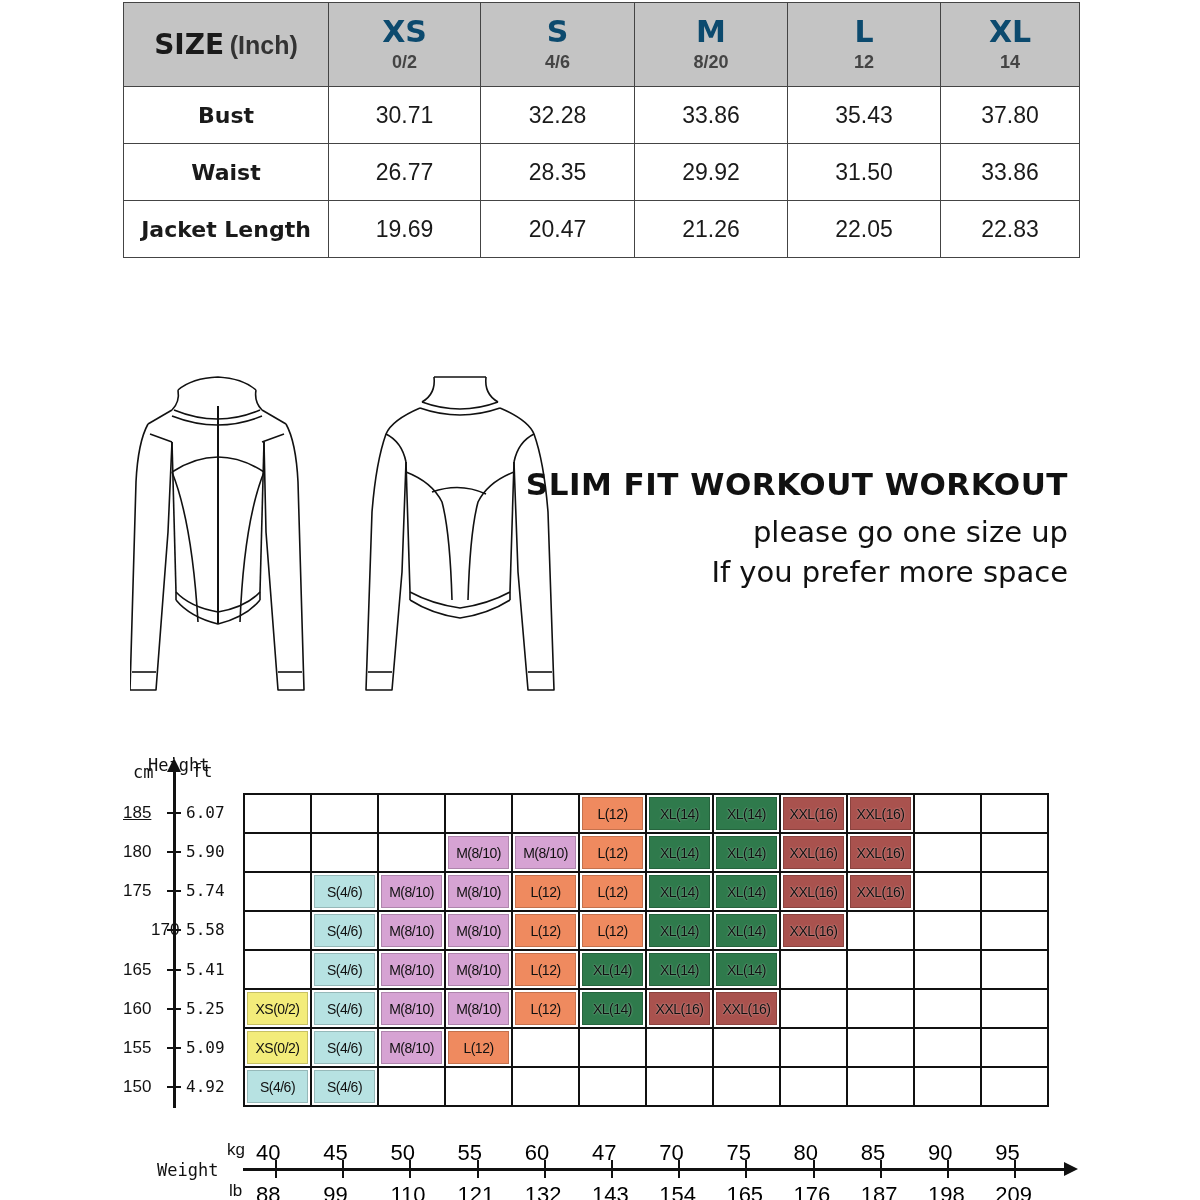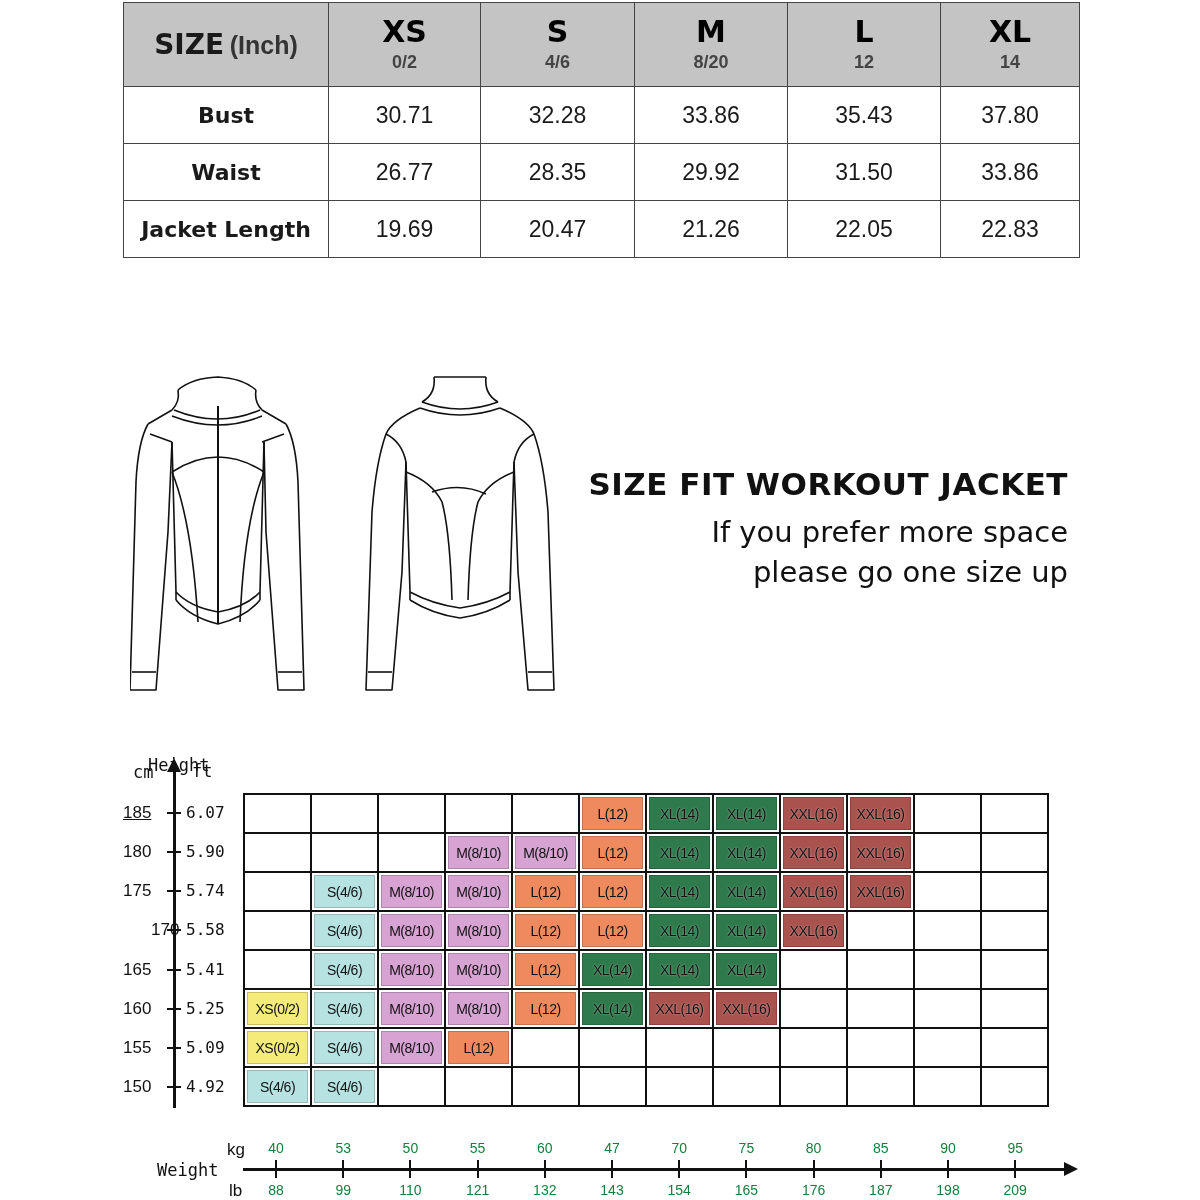--- a/index.html
+++ b/index.html
@@ -13,21 +13,21 @@
   }
   .size-table td, .size-table th {
     border: 1.5px solid #444; text-align: center; vertical-align: middle;
   }
   .size-table thead th { background: #c4c4c4; height: 84px; }
   .size-table tbody td { height: 57px; font-size: 23px; font-family: "Liberation Sans", sans-serif; color: #1a1a1a; }
   .size-table tbody td.rowlabel { font-weight: bold; font-size: 22px; font-family: "DejaVu Sans", sans-serif; }
   .hdr-corner { text-align: center; }
   .hdr-corner .big { font-weight: bold; font-size: 28px; color: #1a1a1a; font-family: "DejaVu Sans", sans-serif; }
   .hdr-corner .unit { font-size: 25px; color: #333; font-family: "Liberation Sans", sans-serif; }
-  .hdr-size { display: block; font-weight: bold; font-size: 30px; color: #000000; line-height: 32px; font-family: "DejaVu Sans", sans-serif; }
+  .hdr-size { display: block; font-weight: bold; font-size: 30px; color: #0c4a6e; line-height: 32px; font-family: "DejaVu Sans", sans-serif; }
   .hdr-us { display: block; font-size: 18px; color: #444; margin-top: 4px; font-family: "Liberation Sans", sans-serif; }
 
   
   .jacket { position: absolute; top: 372px; }
   .jacket svg { display: block; }
 
   
   .slogan { position: absolute; right: 132px; top: 466px; text-align: right; }
   .slogan .title { font-weight: bold; font-size: 31px; letter-spacing: 0.5px; color: #111; font-family: "DejaVu Sans", sans-serif; }
   .slogan .line { font-size: 29px; color: #111; margin-top: 12px; line-height: 36px; font-family: "DejaVu Sans", sans-serif; }
@@ -47,22 +47,22 @@
   .cell { border-right: 2px solid #111; border-bottom: 2px solid #111; position: relative; background: #fff; }
   .cell .chip { position: absolute; left: 2px; top: 2px; right: 2px; bottom: 2px;
     display: flex; align-items: center; justify-content: center;
     font-family: "Liberation Sans Narrow", "Liberation Sans", sans-serif; font-size: 14px; color: #111;
     letter-spacing: -0.5px; border: 1px solid rgba(0,0,0,0.18); }
 
   .h-axis { position: absolute; left: 243px; top: 1168px; width: 825px; height: 3px; background: #111; }
   .h-arrow { position: absolute; left: 1064px; top: 1162px; width: 0; height: 0;
     border-top: 7px solid transparent; border-bottom: 7px solid transparent; border-left: 14px solid #111; }
   .h-tick { position: absolute; top: 1160px; width: 2px; height: 18px; background: #111; }
-  .kg-label, .lb-label { position: absolute; width: 40px; text-align: center; font-size: 14px;
-    font-family: "Liberation Sans", sans-serif; color: #15803d; }
+  .kg-label, .lb-label { position: absolute; width: 40px; font-size: 22px;
+    font-family: "Liberation Sans", sans-serif; color: #000000; }
   .kg-label { top: 1140px; }
   .lb-label { top: 1182px; }
 </style>
 </head>
 <body>
 
 <table class="size-table">
   <colgroup>
     <col style="width:205px">
       <col style="width:152px">
@@ -180,23 +180,23 @@
     <path d="M152 100 Q126 110 116 130 Q108 160 106 228"></path>
     <path d="M70 120 Q98 110 124 122"></path>
     <path d="M48 220 Q70 232 98 236 Q126 232 148 220"></path>
     <path d="M48 228 Q70 242 98 246 Q126 242 148 228"></path>
     <path d="M48 220 L48 228"></path>
       <path d="M148 220 L148 228"></path>
   </svg>
 </div>
 
 <div class="slogan">
-  <div class="title">SIZE FIT WORKOUT JACKET</div>
+  <div class="title">SLIM FIT WORKOUT WORKOUT</div>
+  <div class="line">please go one size up</div>
   <div class="line">If you prefer more space</div>
-  <div class="line">please go one size up</div>
 </div>
 
 <div>
   <div class="axis-title" style="left:148px; top:755px;">Height</div>
   <div class="axis-title" style="left:133px; top:762px;">cm</div>
   <div class="axis-title" style="left:192px; top:761px;">ft</div>
   <div class="v-arrow"></div>
   <div class="v-axis"></div>
   <div id="y-labels">
       <div class="h-label" style="left: 123px; top: 802.625px; text-decoration: underline;">185</div>
@@ -426,21 +426,21 @@
 
   <div class="axis-title" style="left:227px; top:1140px; font-family:'Liberation Sans',sans-serif;">kg</div>
   <div class="axis-title" style="left:157px; top:1160px;">Weight</div>
   <div class="axis-title" style="left:229px; top:1181px; font-family:'Liberation Sans',sans-serif;text-align:right;">lb</div>
   <div class="h-axis"></div>
   <div class="h-arrow"></div>
   <div id="x-labels">
       <div class="kg-label" style="left: 256px;">40</div>
       <div class="lb-label" style="left: 256px;">88</div>
       <div class="h-tick" style="left: 275px;"></div>
-      <div class="kg-label" style="left: 323.2px;">53</div>
+      <div class="kg-label" style="left: 323.2px;">45</div>
       <div class="lb-label" style="left: 323.2px;">99</div>
       <div class="h-tick" style="left: 342.2px;"></div>
       <div class="kg-label" style="left: 390.4px;">50</div>
       <div class="lb-label" style="left: 390.4px;">110</div>
       <div class="h-tick" style="left: 409.4px;"></div>
       <div class="kg-label" style="left: 457.6px;">55</div>
       <div class="lb-label" style="left: 457.6px;">121</div>
       <div class="h-tick" style="left: 476.6px;"></div>
       <div class="kg-label" style="left: 524.8px;">60</div>
       <div class="lb-label" style="left: 524.8px;">132</div>

